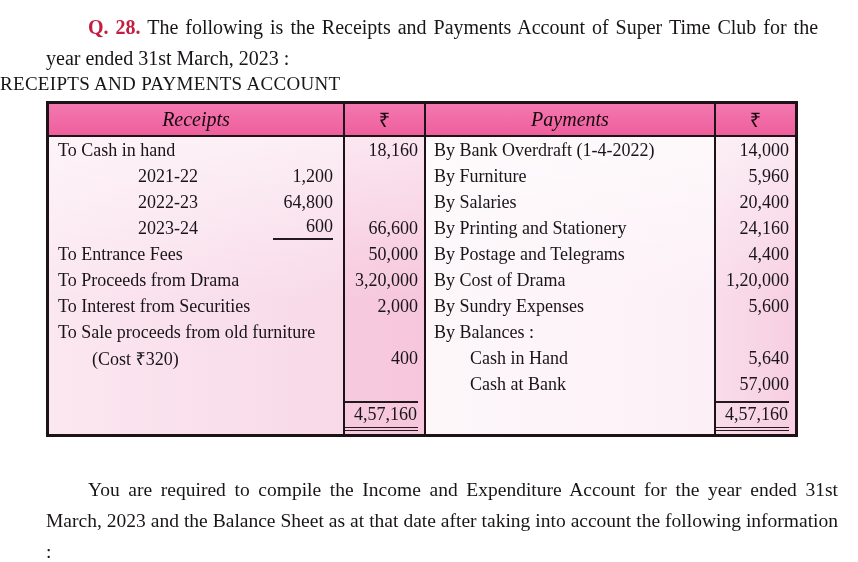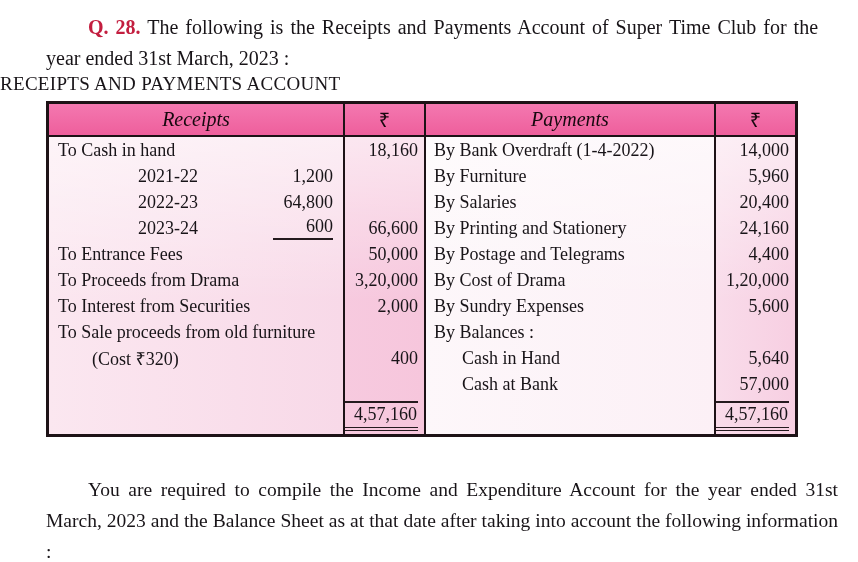--- a/index.html
+++ b/index.html
@@ -62,21 +62,21 @@
     white-space:nowrap;
   }
   .td.c1 { padding-left:9px; }
   .td.c2, .td.c4 { justify-content:flex-end; padding-right:6px; }
   .td.c3 { padding-left:8px; }
   .td.bl { border-left:2px solid #1d1216; }
   .yr { margin-left:80px; }
   .sub { margin-left:auto; margin-right:10px; min-width:60px; text-align:right; }
   .uline { border-bottom:2px solid #241a1e; padding-bottom:1px; }
   .indent1 { margin-left:34px; }
-  .indent2 { margin-left:28px; }
+  .indent2 { margin-left:36px; }
   .total {
     display:inline-block;
     border-top:2px solid #241a1e;
     border-bottom:4px double #241a1e;
     padding:1px 1px 2px 4px;
     min-width:68px; text-align:right;
   }
   
   .f-para {
     position:absolute; top:474px; left:46px; width:792px;

